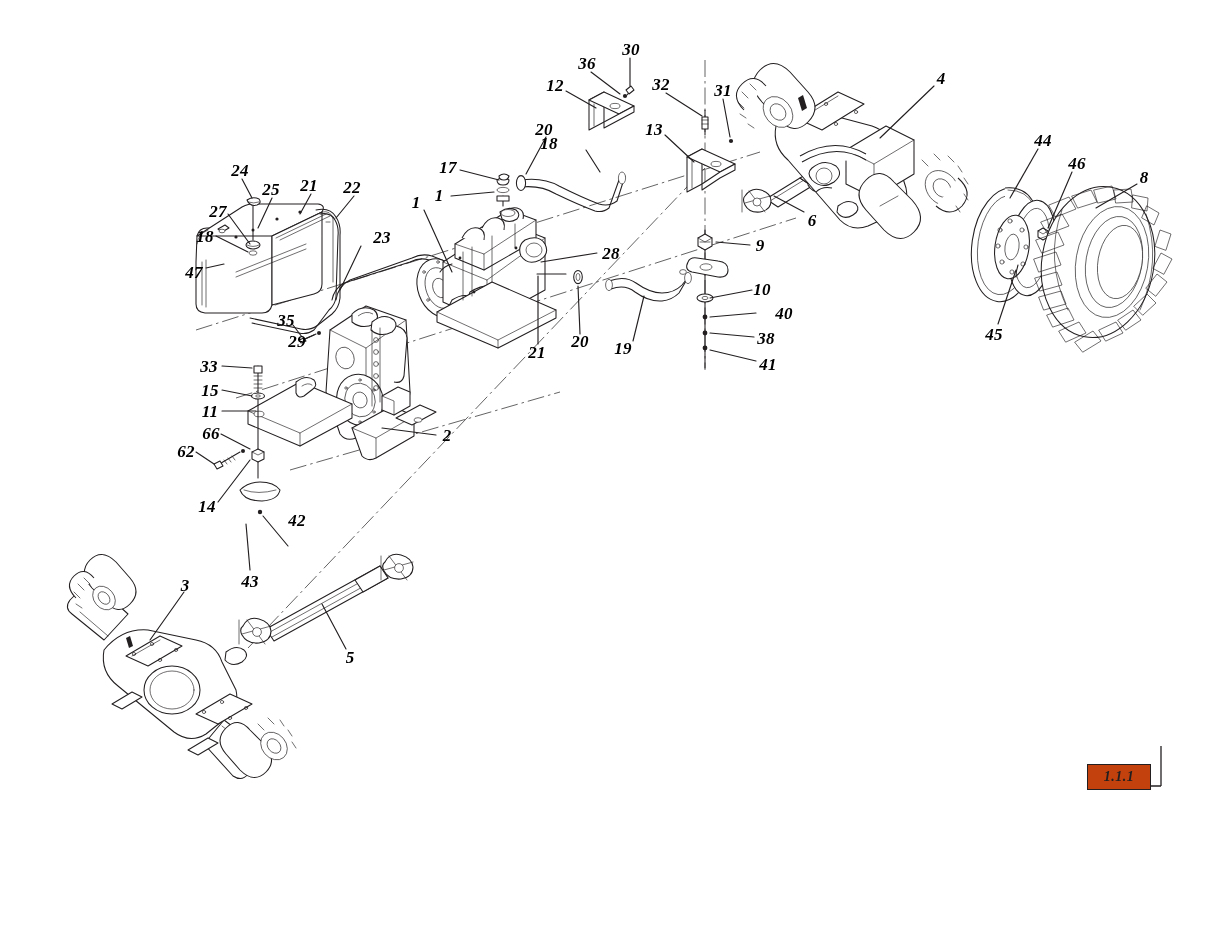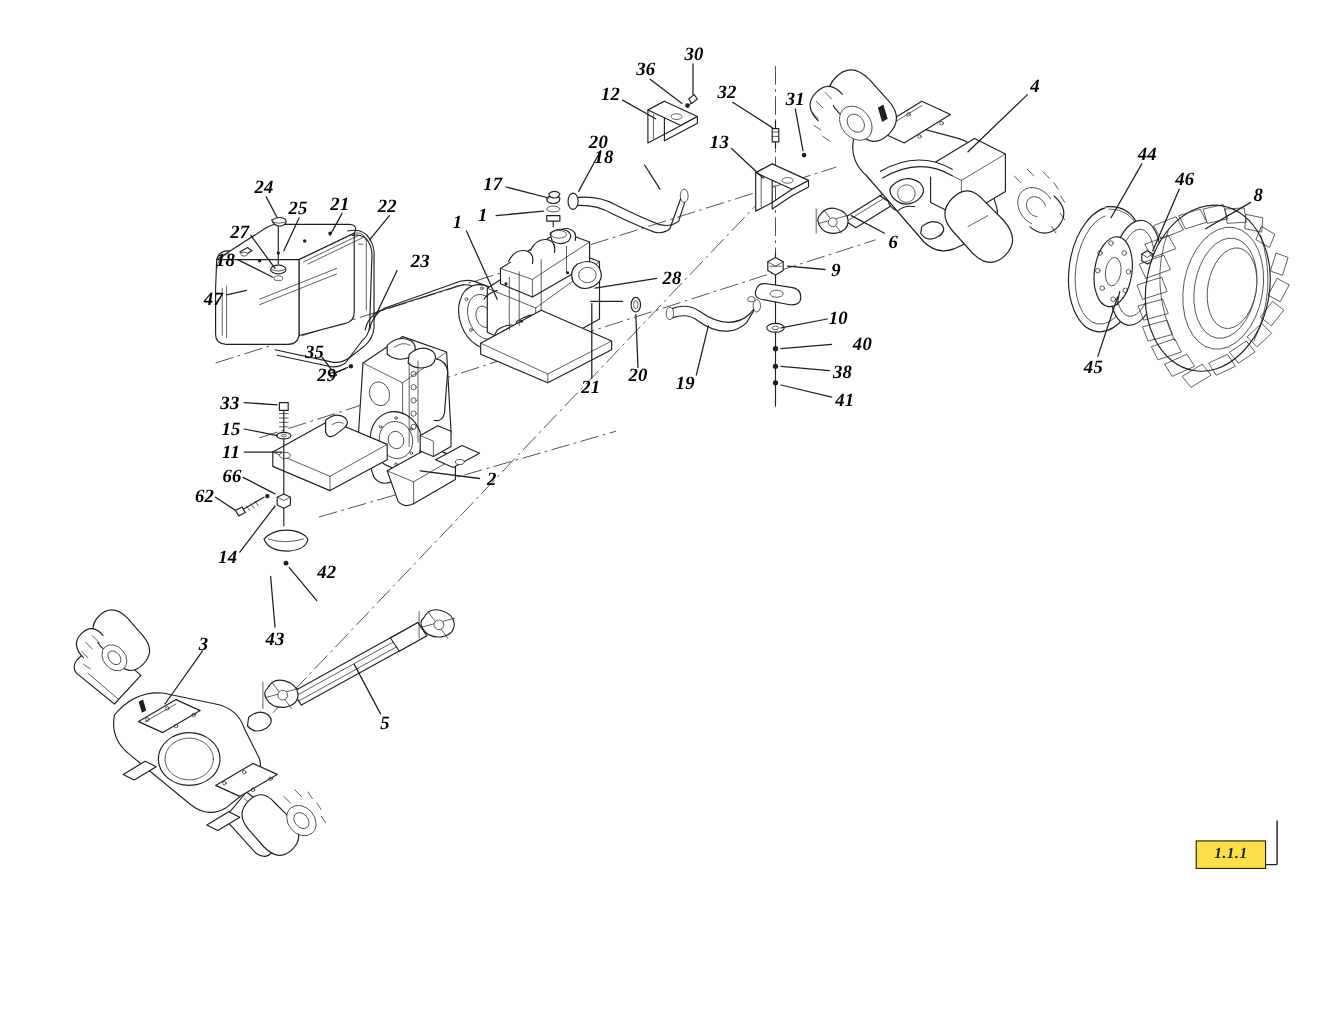--- a/index.html
+++ b/index.html
@@ -6,21 +6,21 @@
   html,body{margin:0;padding:0;background:#ffffff;}
   body{width:1206px;height:935px;overflow:hidden;
        font-family:"Liberation Serif",serif;}
   #sheet{position:relative;width:1206px;height:935px;background:#fff;}
   #art{position:absolute;left:0;top:0;width:1206px;height:935px;}
   .callout{position:absolute;font-family:"Liberation Serif",serif;
            font-style:italic;font-weight:bold;font-size:17px;color:#000;
            line-height:1;white-space:nowrap;
            transform:translate(-50%,-50%);letter-spacing:.2px;}
   #titleblock{position:absolute;left:1087px;top:764px;width:62px;height:24px;
-              border:1.3px solid #231f20;background:#fde047;
+              border:1.3px solid #231f20;background:#c2410c;
               display:flex;align-items:center;justify-content:center;}
   #titleblock span{font-family:"Liberation Serif",serif;font-style:italic;
               font-weight:bold;font-size:14px;color:#231f20;letter-spacing:.5px;}
 </style>
 </head>
 <body>
 
 <div id="sheet">
 
   <svg id="art" viewBox="0 0 1206 935" xmlns="http://www.w3.org/2000/svg">

